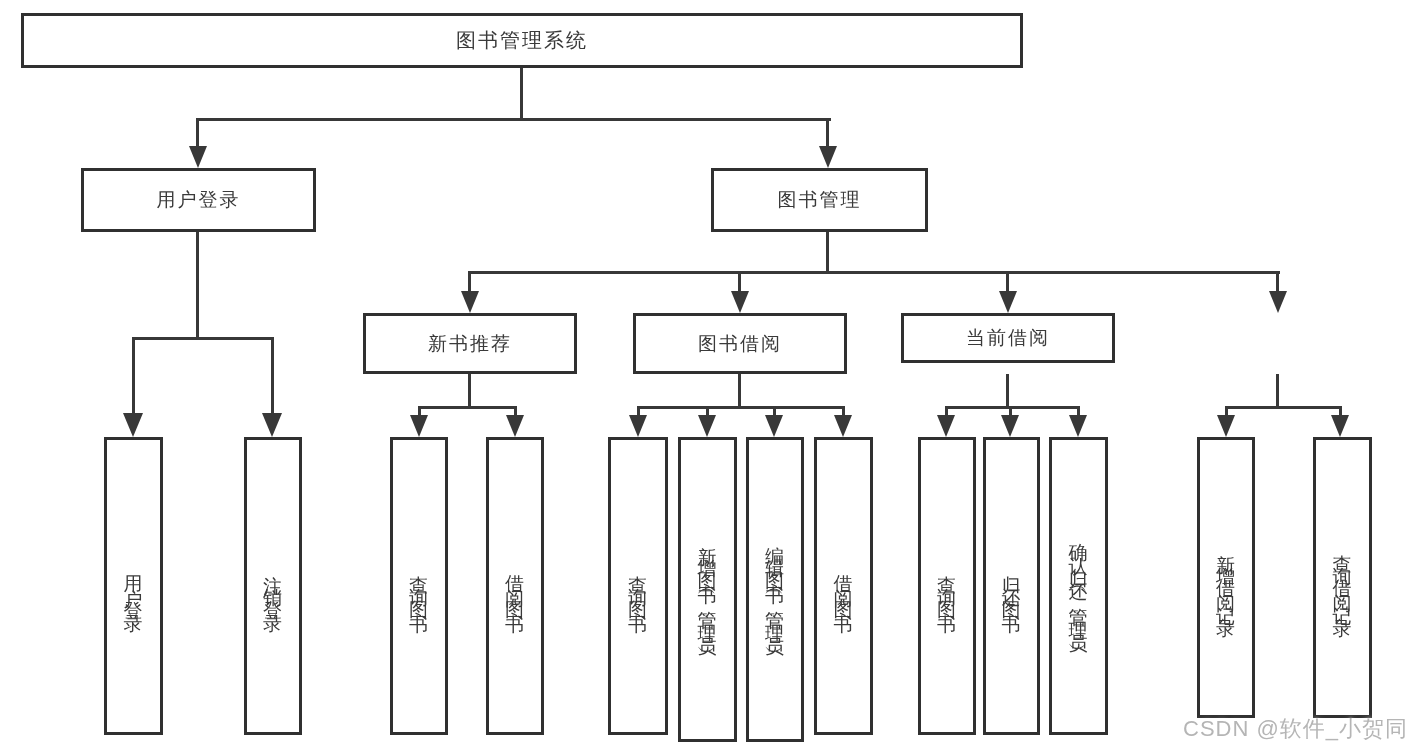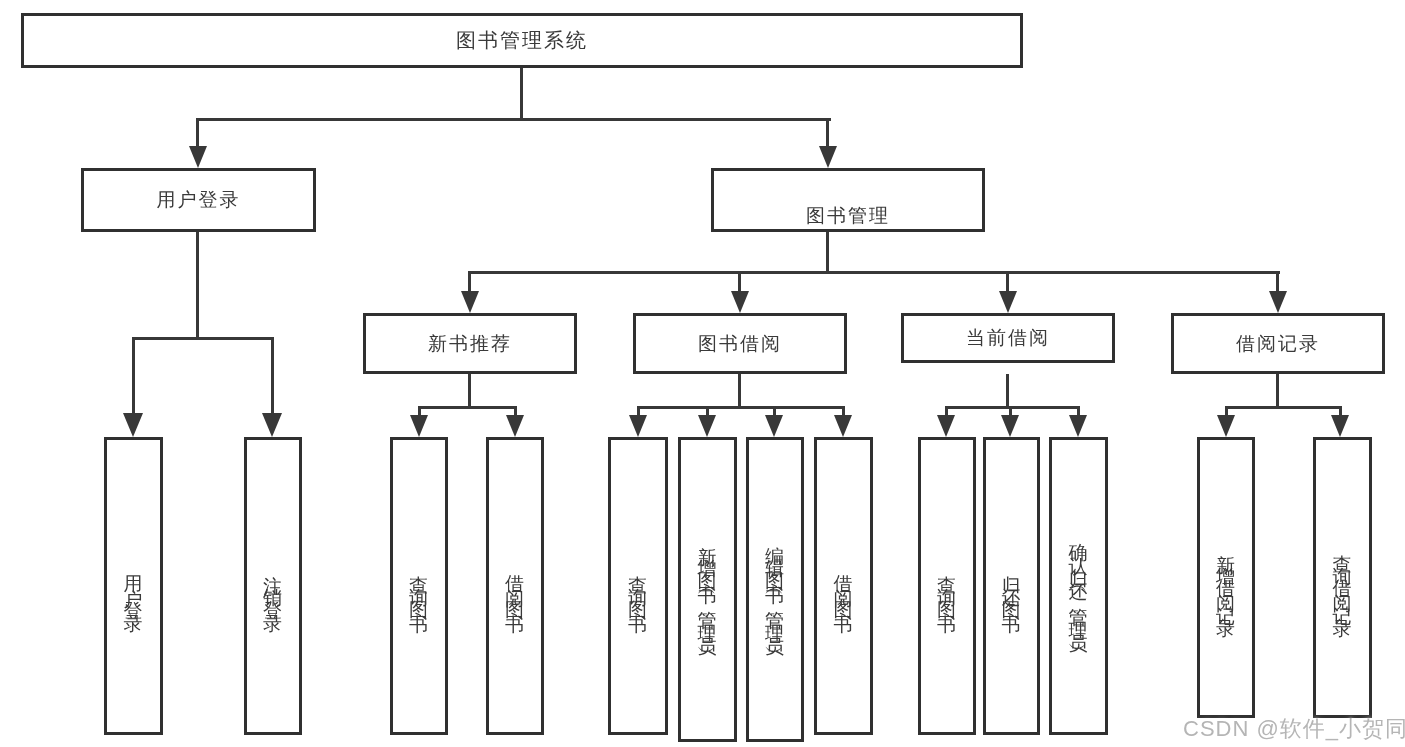--- a/index.html
+++ b/index.html
@@ -42,39 +42,36 @@
 <div id="canvas">
 
   <div class="box" style="left:21px; top:13px; width:1002px; height:55px;">
     <span class="h-label root-label">图书管理系统</span>
   </div>
 
   <div class="box" style="left:81px; top:168px; width:235px; height:64px;">
     <span class="h-label">用户登录</span>
   </div>
 
-  <div class="box" style="left:711px; top:168px; width:274px; height:64px;align-items:flex-end;">
+  <div class="box" style="left:711px; top:168px; width:217px; height:64px;">
     <span class="h-label">图书管理</span>
   </div>
 
   <div class="box" style="left:363px; top:313px; width:214px; height:61px;">
     <span class="h-label">新书推荐</span>
   </div>
 
   <div class="box" style="left:633px; top:313px; width:214px; height:61px;">
     <span class="h-label">图书借阅</span>
   </div>
 
   <div class="box" style="left:901px; top:313px; width:214px; height:50px;">
     <span class="h-label">当前借阅</span>
   </div>
 
-  <div class="box" style="left:1171px; top:313px; width:214px; height:61px;">
-    <span class="h-label">借阅记录</span>
-  </div>
 
   <div class="box" style="left:104px; top:437px; width:59px; height:298px;">
     <span class="v-label">用户登录</span>
   </div>
 
   <div class="box" style="left:244px; top:437px; width:58px; height:298px;">
     <span class="v-label">注销登录</span>
   </div>
 
   <div class="box" style="left:390px; top:437px; width:58px; height:298px;">

